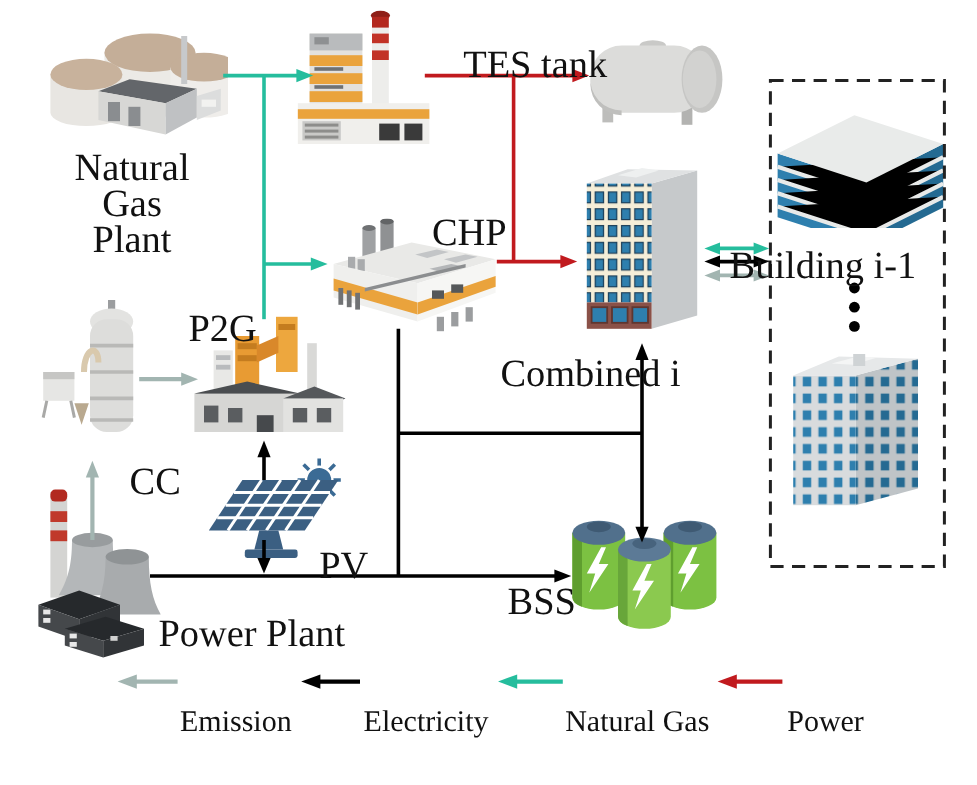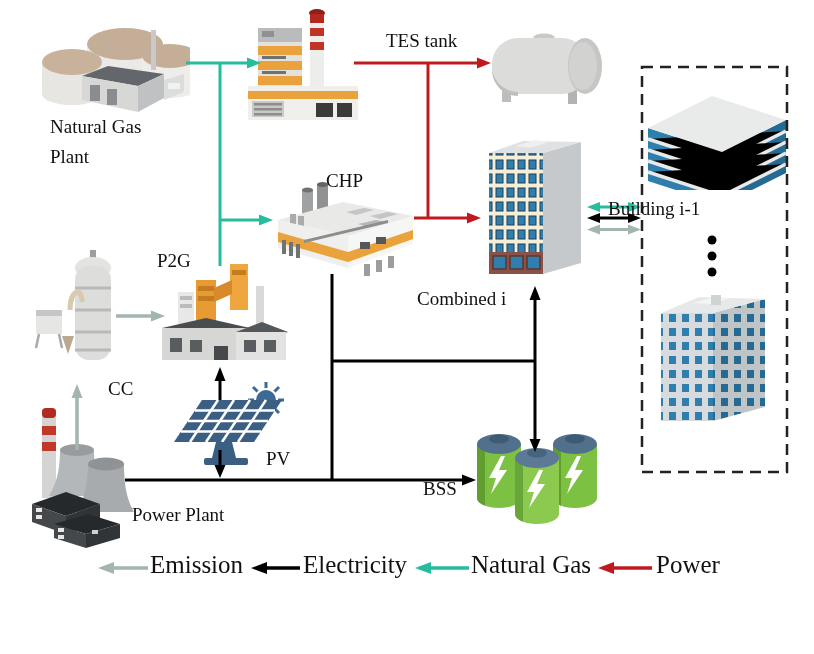--- a/index.html
+++ b/index.html
@@ -2,24 +2,24 @@
 <html><head>
 <meta charset="utf-8">
 <style>
   html,body{margin:0;padding:0;background:#fff;}
   #canvas{
     position:relative;width:814px;height:654px;background:#ffffff;overflow:hidden;
     font-family:"Liberation Serif","DejaVu Serif",serif;color:#111;
   }
   .icon{position:absolute;z-index:1;}
   #lines{position:absolute;left:0;top:0;z-index:2;}
-  .lbl{position:absolute;z-index:3;font-size:19px;line-height:30px;white-space:nowrap;}
-  .lbl.center{}
+  .lbl{position:absolute;z-index:3;font-size:32px;line-height:30px;white-space:nowrap;margin-top:12px;}
+  .lbl.center{text-align:center;}
   .wrap2{white-space:normal;line-height:30px;}
-  .legend-lbl{position:absolute;z-index:3;font-size:25px;top:551px;white-space:nowrap;text-align:right;}
+  .legend-lbl{position:absolute;z-index:3;font-size:25px;top:588px;white-space:nowrap;text-align:right;}
   #footer{position:absolute;left:0;top:586px;width:814px;z-index:3;text-align:center;
           font-size:25px;line-height:32px;white-space:pre-wrap;}
 </style>
 </head>
 <body>
 
 <div id="canvas">
 
   <svg class="icon" style="left:30px;top:14px" width="160" height="100" viewBox="0 0 160 100">
     <path d="M57,30 v40 a38,14 0 0 0 76,0 v-40 Z" fill="#eceae6"></path>
@@ -331,21 +331,21 @@
       </g>
       <g stroke="#c11a1e" stroke-width="3.5" fill="#c11a1e">
         <line x1="612" y1="568" x2="652" y2="568"></line>
         <polygon points="598,568 614,562 614,574" stroke="none"></polygon>
       </g>
     </g>
   </svg>
 
   <div class="lbl center wrap2" style="left:50px;top:112px;width:120px">Natural Gas Plant</div>
   <div class="lbl" style="left:386px;top:26px">TES tank</div>
-  <div class="lbl" style="left:326px;top:166px">CHP</div>
+  <div class="lbl" style="left:360px;top:166px">CHP</div>
   <div class="lbl" style="left:157px;top:246px">P2G</div>
   <div class="lbl" style="left:108px;top:374px">CC</div>
   <div class="lbl" style="left:266px;top:444px">PV</div>
   <div class="lbl" style="left:132px;top:500px">Power Plant</div>
   <div class="lbl" style="left:423px;top:474px">BSS</div>
   <div class="lbl" style="left:417px;top:284px">Combined i</div>
   <div class="lbl center" style="left:608px;top:194px;width:145px">Building i-1</div>
 
   <span class="legend-lbl" style="left:150px">Emission</span>
   <span class="legend-lbl" style="left:471px">Natural Gas</span>

